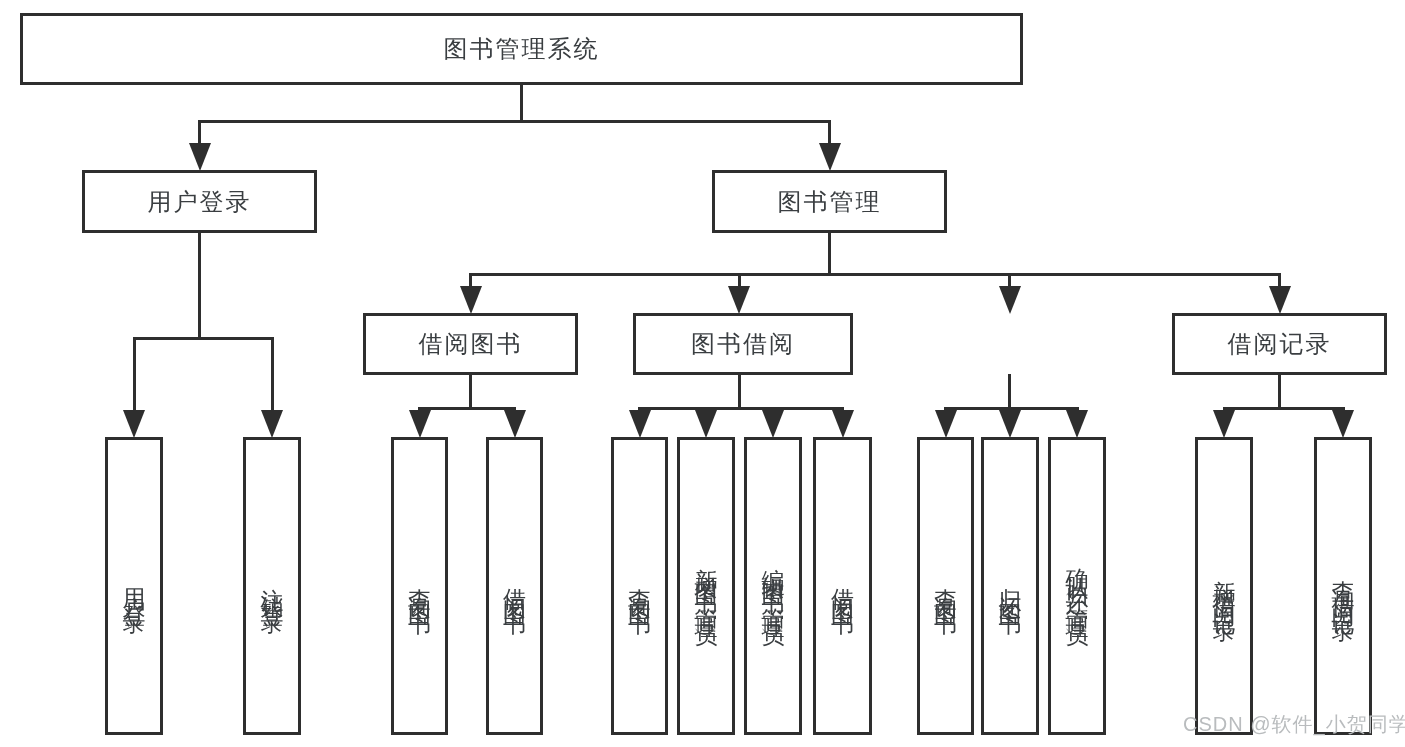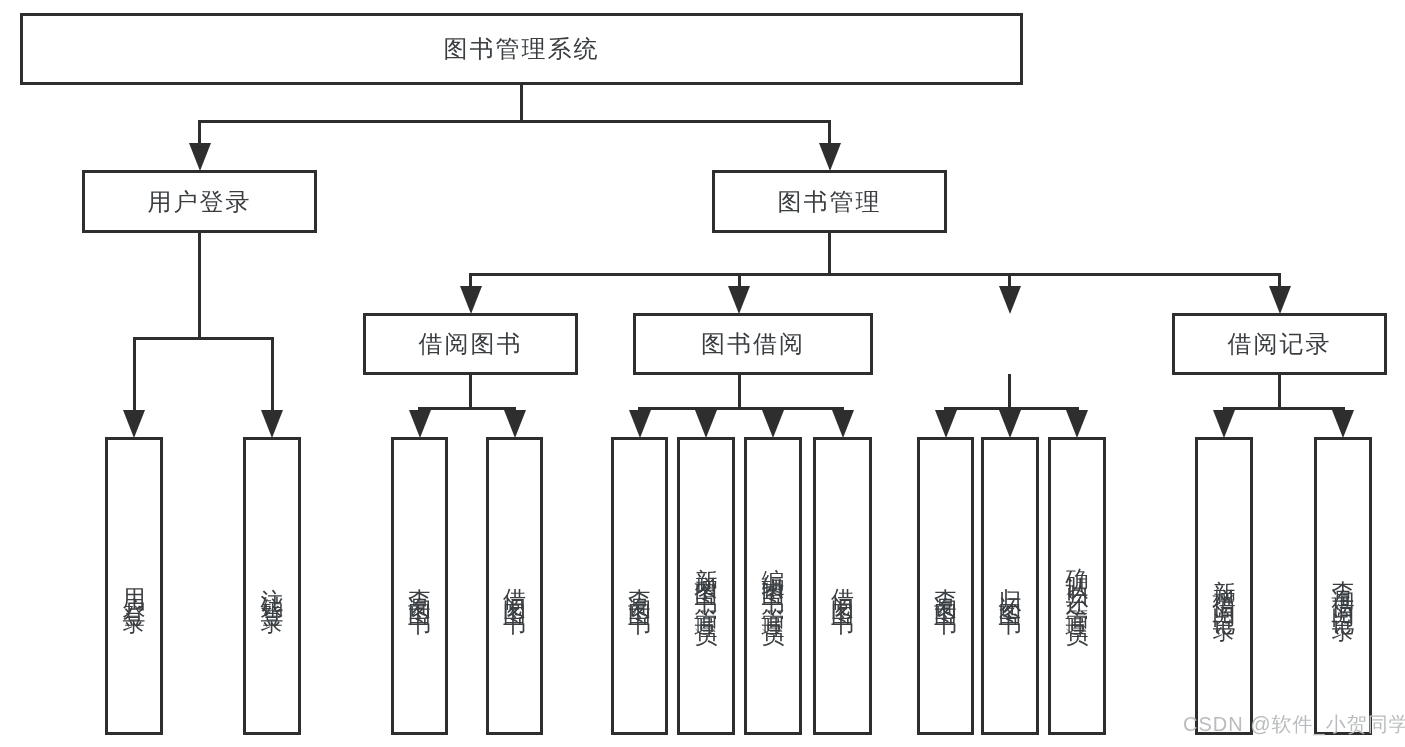--- a/index.html
+++ b/index.html
@@ -77,21 +77,21 @@
     </div>
     <div class="node horizontal" style="left: 82px; top: 170px; width: 235px; height: 63px;">
       <div class="label">用户登录</div>
     </div>
     <div class="node horizontal" style="left: 712px; top: 170px; width: 235px; height: 63px;">
       <div class="label">图书管理</div>
     </div>
     <div class="node horizontal" style="left: 363px; top: 313px; width: 215px; height: 62px;">
       <div class="label">借阅图书</div>
     </div>
-    <div class="node horizontal" style="left: 633px; top: 313px; width: 240px; height: 62px; text-align: right;">
+    <div class="node horizontal" style="left: 633px; top: 313px; width: 220px; height: 62px; text-align: right;">
       <div class="label">图书借阅</div>
     </div>
     <div class="node horizontal" style="left: 1172px; top: 313px; width: 215px; height: 62px;">
       <div class="label">借阅记录</div>
     </div>
     <div class="node vertical" style="left: 105px; top: 437px; width: 58px; height: 298px;">
       <div class="label">用户登录</div>
     </div>
     <div class="node vertical" style="left: 243px; top: 437px; width: 58px; height: 298px;">
       <div class="label">注销登录</div>

